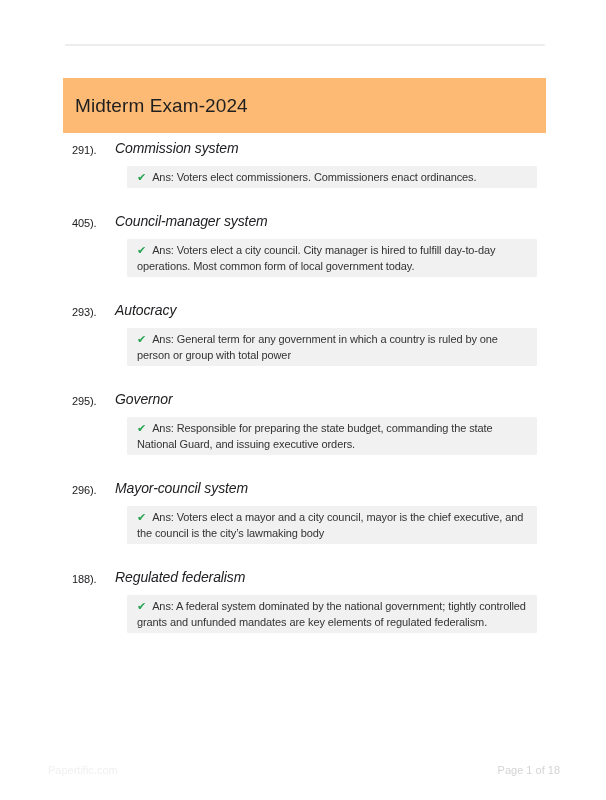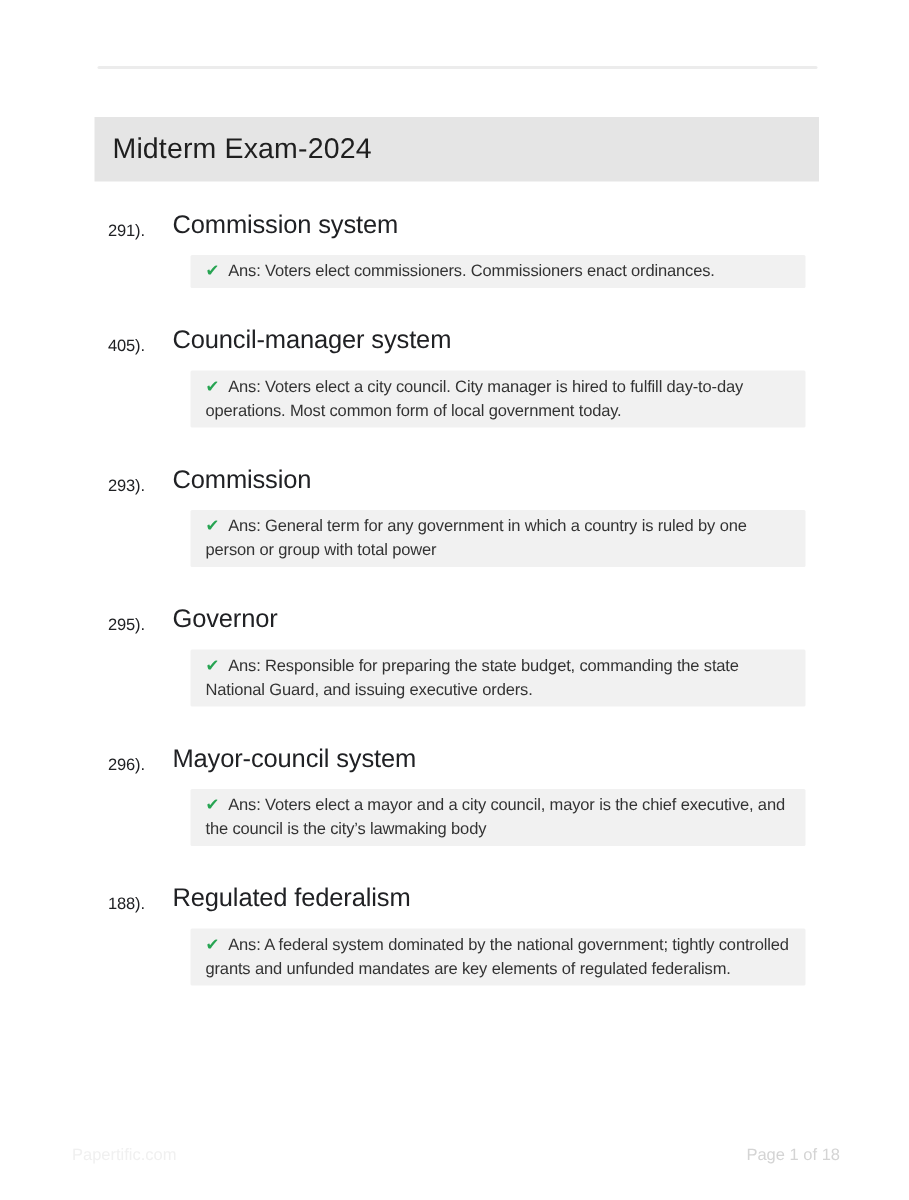--- a/index.html
+++ b/index.html
@@ -21,22 +21,22 @@
     height: 2px;
     background: #ececec;
     border-radius: 2px;
   }
 
   .exam-header {
     position: absolute;
     top: 78px;
     left: 63px;
     width: 483px;
-    height: 43px;
-    background: #e5e5e5;
+    height: 55px;
+    background: #fdba74;
     display: flex;
     align-items: center;
   }
   .exam-header h1 {
     margin: 0 0 0 12px;
     font-size: 19px;
     font-weight: 400;
     color: #1f1f1f;
     letter-spacing: 0.1px;
   }
@@ -55,23 +55,24 @@
     display: flex;
     align-items: flex-end;
   }
   .q-num {
     flex: 0 0 43px;
     font-size: 11px;
     letter-spacing: -0.1px;
     color: #202124;
   }
   .q-term {
-    font-size: 17px;
+    font-size: 14px;
     letter-spacing: -0.1px;
     color: #202124;
+    font-style: italic;
   }
   .answer {
     margin-left: 55px;
     margin-top: 10px;
     background: #f1f1f1;
     padding: 3px 8px 3px 10px;
     font-size: 11px;
     line-height: 16px;
     letter-spacing: -0.1px;
     color: #333333;
@@ -124,21 +125,21 @@
       <span class="q-term">Council-manager system</span>
     </div>
     <div class="answer">
       <span class="check">✔</span><span class="a-text">Ans: Voters elect a city council. City manager is hired to fulfill day-to-day operations. Most common form of local government today.</span>
     </div>
   </section>
 
   <section class="qa">
     <div class="q-row">
       <span class="q-num">293).</span>
-      <span class="q-term">Commission</span>
+      <span class="q-term">Autocracy</span>
     </div>
     <div class="answer">
       <span class="check">✔</span><span class="a-text">Ans: General term for any government in which a country is ruled by one person or group with total power</span>
     </div>
   </section>
 
 
   <section class="qa">
     <div class="q-row">
       <span class="q-num">295).</span>

